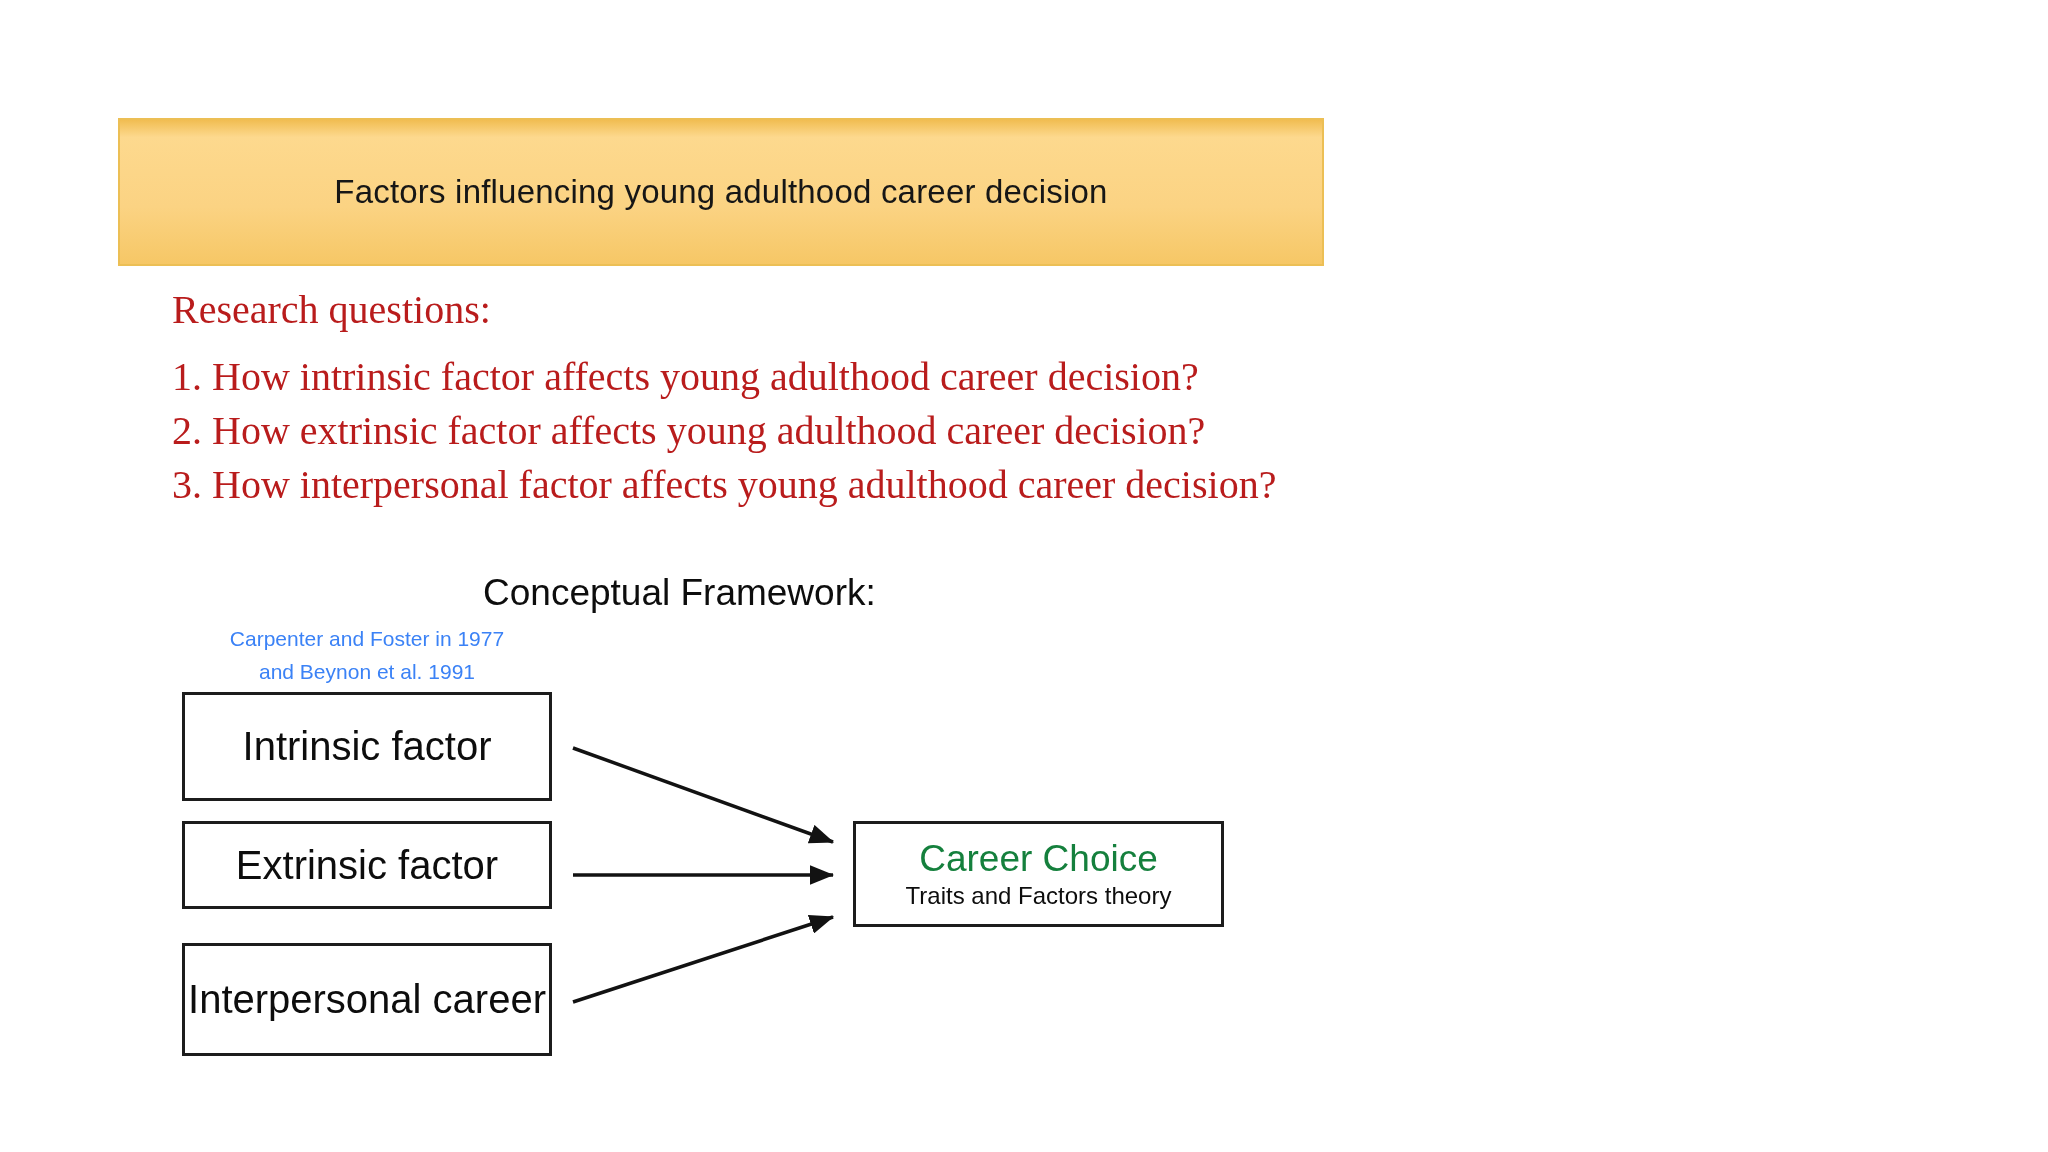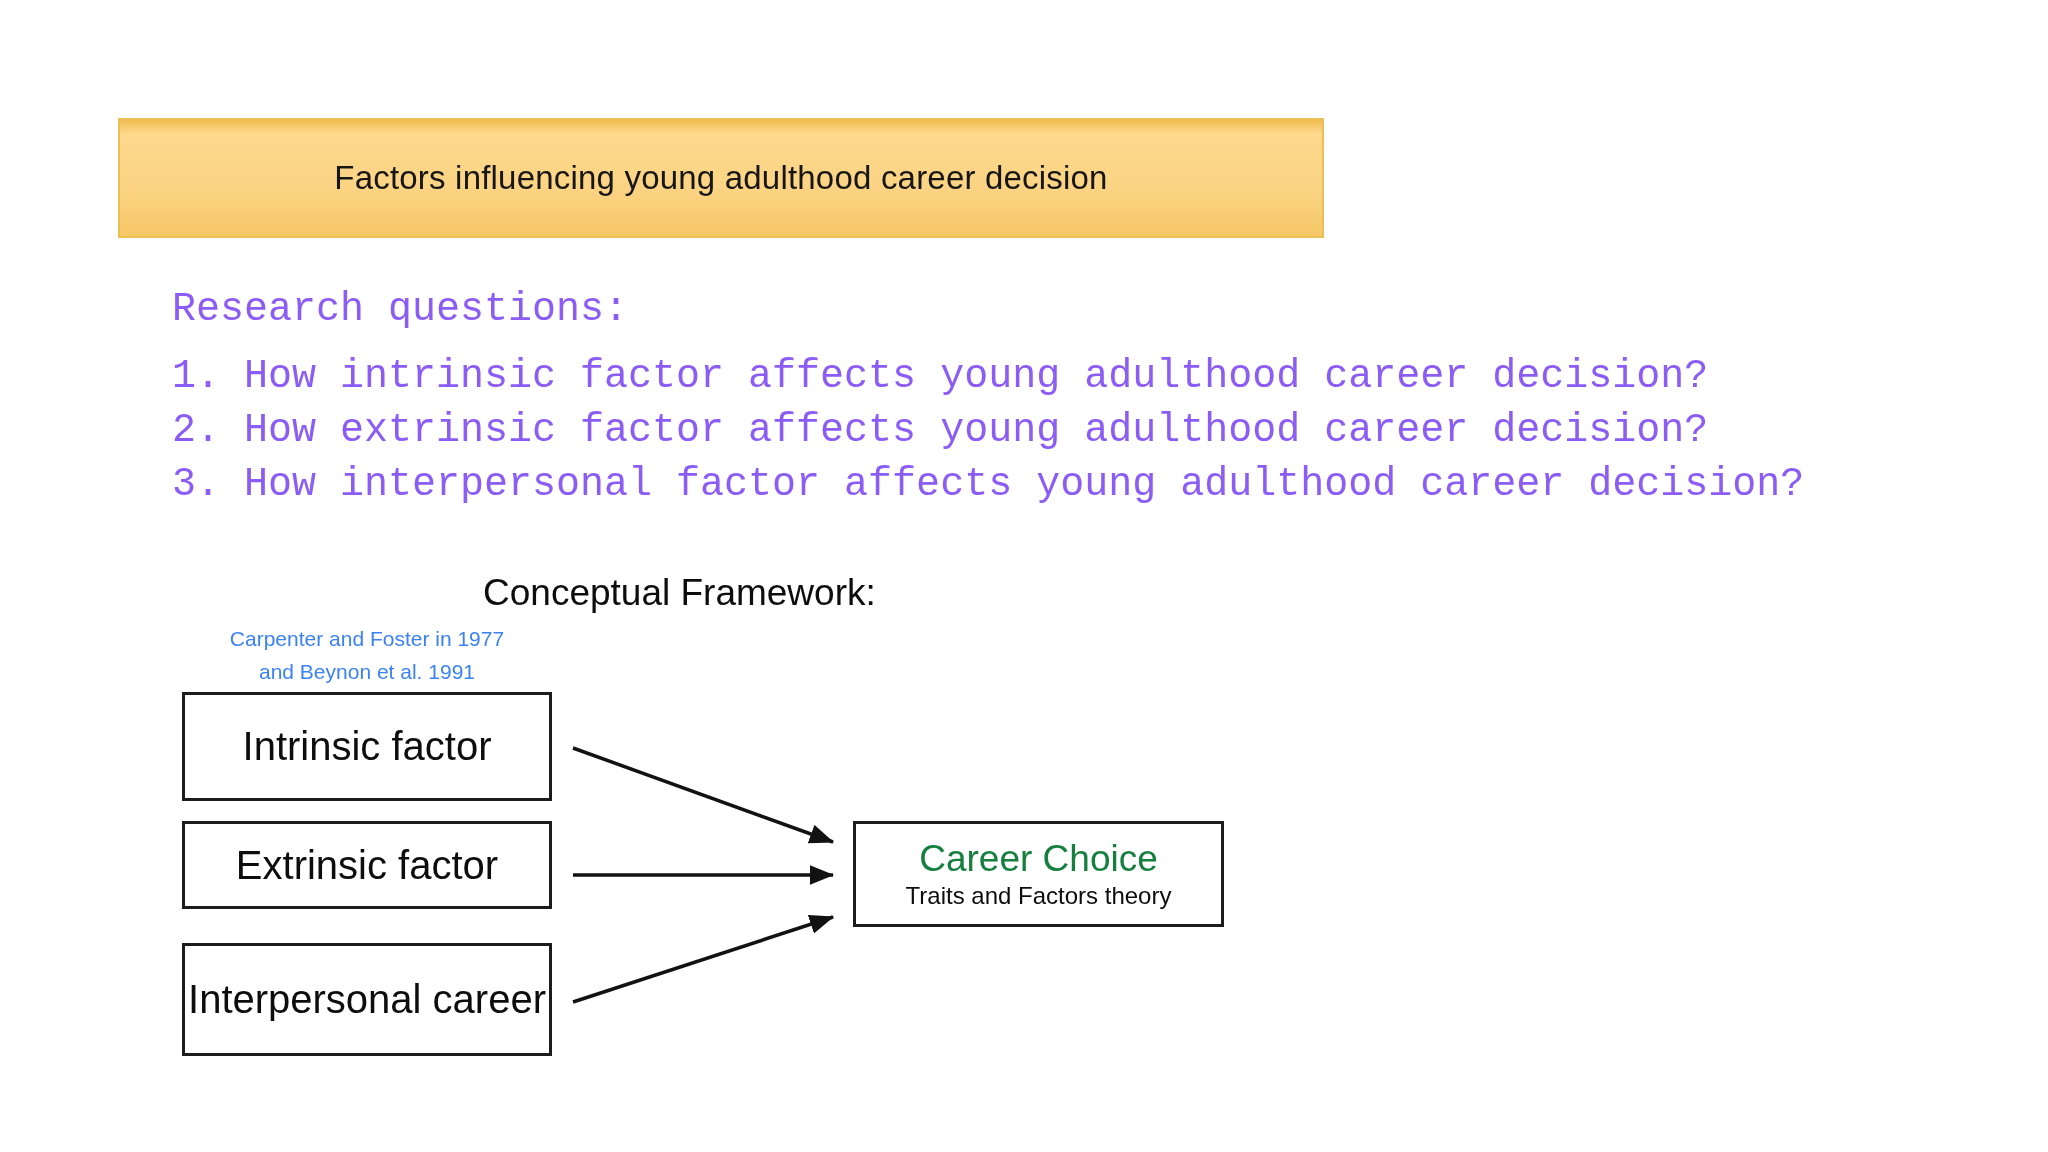--- a/index.html
+++ b/index.html
@@ -16,40 +16,40 @@
     font-family: "Liberation Sans", sans-serif;
     color: #111111;
   }
 
   
   .banner {
     position: absolute;
     left: 118px;
     top: 118px;
     width: 1206px;
-    height: 120px;
+    height: 148px;
     box-sizing: border-box;
     border: 2px solid #ecbf55;
     display: flex;
     align-items: center;
     justify-content: center;
     
     background: #fbd383;
   }
   .banner-title {
     font-size: 33px;
     letter-spacing: 0.2px;
     color: #161616;
     white-space: nowrap;
   }
 
   
   .serif {
-    font-family: Liberation Mono, monospace;
-    color: #8b5cf6;
+    font-family: Liberation Serif, serif;
+    color: #b91c1c;
   }
   .rq-heading {
     position: absolute;
     left: 172px;
     top: 286px;
     font-size: 40px;
     line-height: 48px;
     white-space: nowrap;
   }
   .rq-list {

